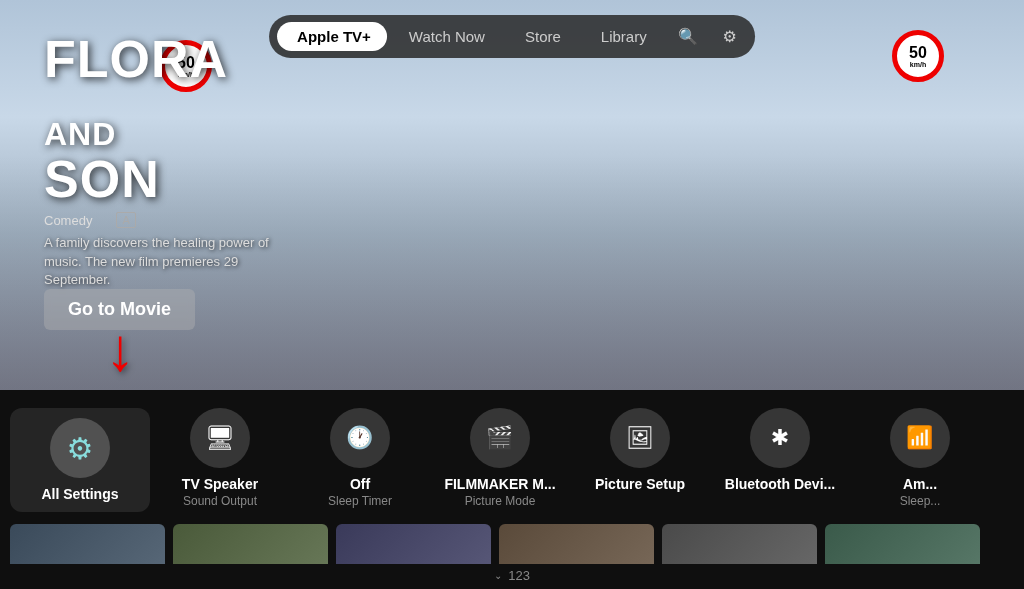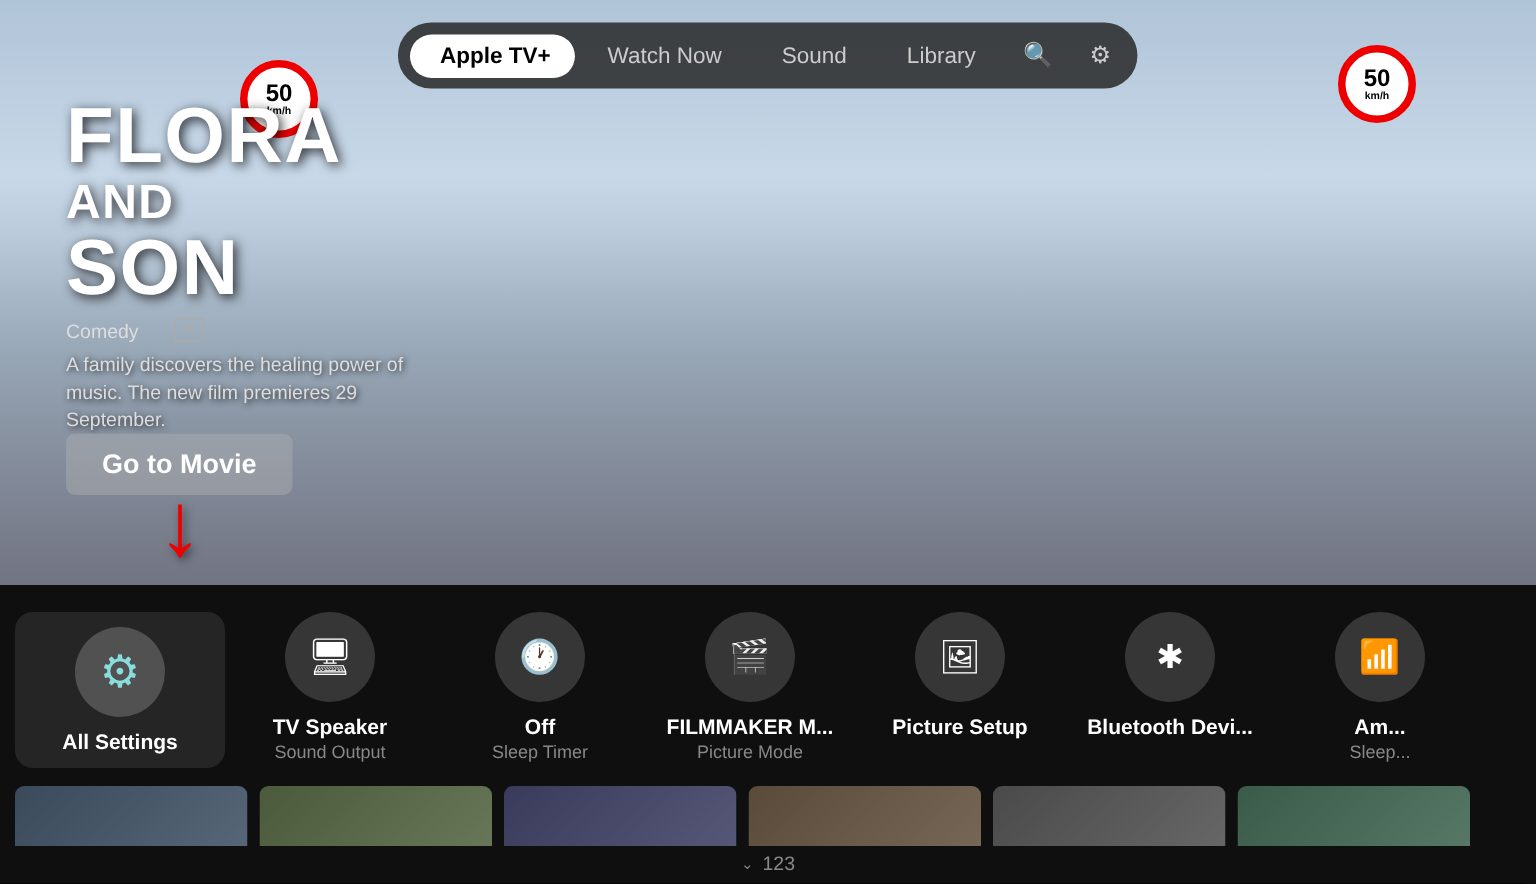--- a/index.html
+++ b/index.html
@@ -106,20 +106,21 @@
       line-height: 1.05;
       text-transform: uppercase;
       color: #fff;
       text-shadow: 2px 2px 8px rgba(0,0,0,0.8);
       letter-spacing: 1px;
     }
 
     .movie-title .and {
       font-size: 32px;
       font-weight: 600;
+      margin-top: 32px;
     }
 
     .movie-meta {
       display: flex;
       align-items: center;
       gap: 24px;
       margin: 6px 0;
     }
 
     .genre-label {
@@ -356,21 +357,21 @@
       <span class="speed-unit">km/h</span>
     </div>
   </div>
 
   <nav class="top-nav">
     <div class="nav-item nav-apple-tv">
       <span class="apple-logo"></span>
       <span>Apple TV+</span>
     </div>
     <div class="nav-item">Watch Now</div>
-    <div class="nav-item">Sound</div>
+    <div class="nav-item">Store</div>
     <div class="nav-item">Library</div>
     <div class="nav-icon">🔍</div>
     <div class="nav-icon">⚙</div>
   </nav>
 
   <div class="hero-content">
     <div class="movie-title">
       <div>FLORA</div>
       <div class="and">AND</div>
       <div>SON</div>

